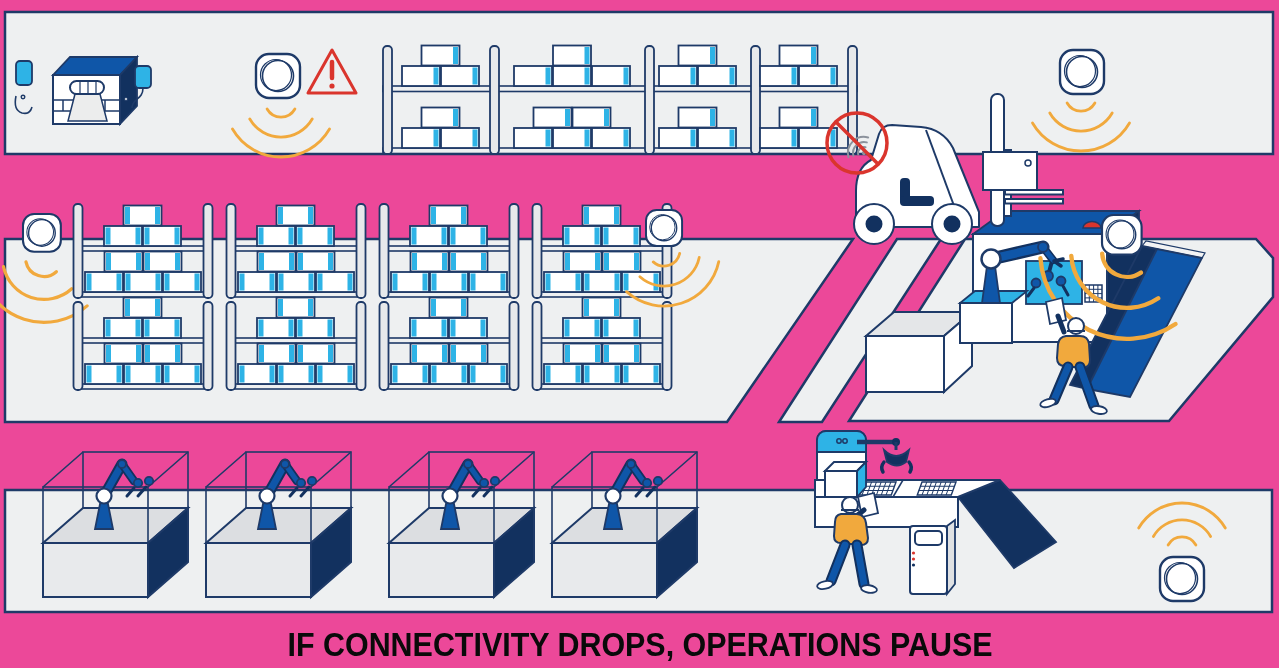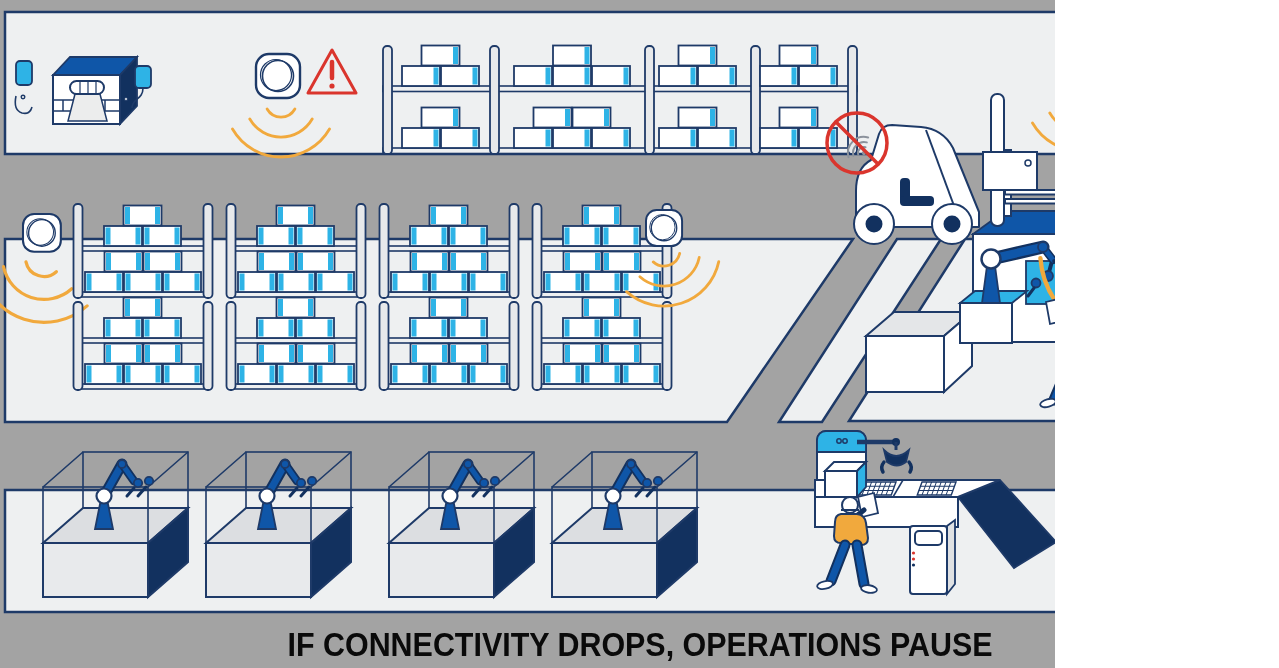--- a/index.html
+++ b/index.html
@@ -1,21 +1,21 @@
 <!DOCTYPE html>
 <html style="--outline: #1e3a68; --dark: #12315f; --blue: #0f56a8; --cyan: #2eb3e6; --orange: #f1a93d; --red: #da352d; --band: #eef0f1; --cube_top: #dcdee1; --cube_front: #e8eaec; --wifi_gray: #8b929c; --caption: #0a0a0a;"><head>
 <meta charset="utf-8">
 <style>
   :root{
     --outline:#1e3a68; --dark:#12315f; --blue:#0f56a8; --cyan:#2eb3e6;
     --orange:#f1a93d; --red:#da352d; --band:#eef0f1; --cube_top:#dcdee1;
     --cube_front:#e8eaec; --wifi_gray:#8b929c; --caption:#0a0a0a;
   }
   html,body{margin:0;padding:0;background:#fff;}
-  .stage{position:relative;width:1055px;height:668px;background:#a3a3a3;overflow:hidden;
+  .stage{position:relative;width:1279px;height:668px;background:#ec4899;overflow:hidden;
          font-family:"Liberation Sans", sans-serif;}
   svg{position:absolute;inset:0;}
   .band{fill:var(--band);stroke:var(--outline);stroke-width:2.5;}
   .white{fill:#fff;stroke:var(--outline);stroke-width:2;}
   .dark{fill:var(--dark);stroke:var(--outline);stroke-width:1.8;}
   .blue{fill:var(--blue);stroke:var(--outline);stroke-width:1.8;}
   .cyan{fill:var(--cyan);stroke:var(--outline);stroke-width:1.8;}
   .ol{fill:none;stroke:var(--outline);}
   .wifi{fill:none;stroke:var(--orange);stroke-width:2.8;stroke-linecap:round;}
   .wifig{fill:none;stroke:var(--wifi_gray);stroke-width:2;stroke-linecap:round;}

